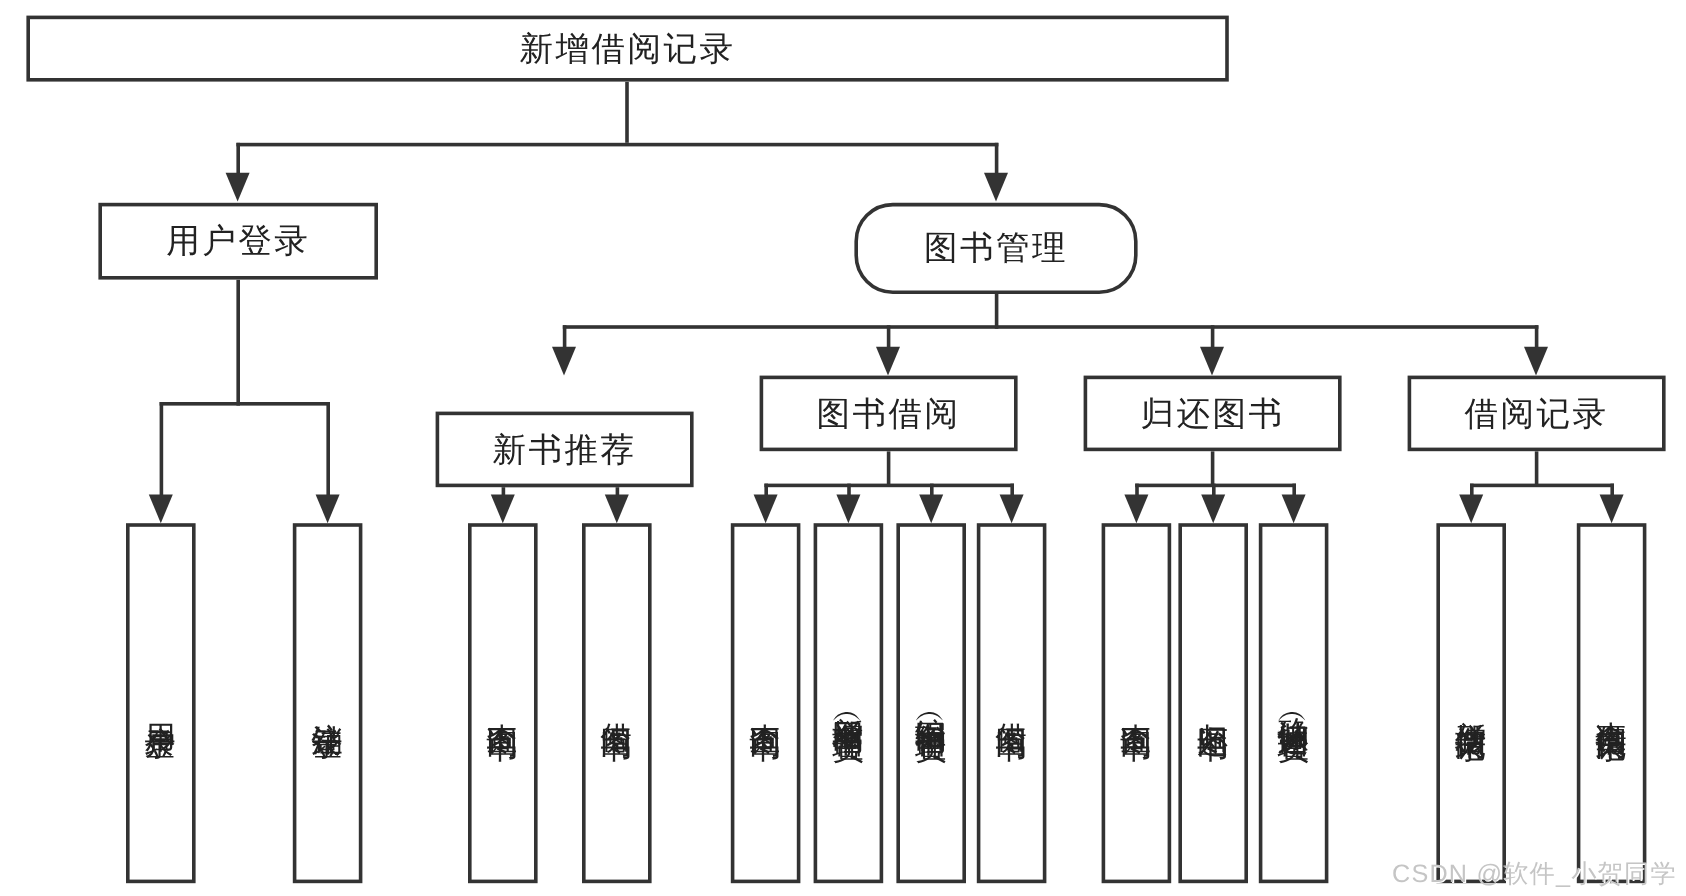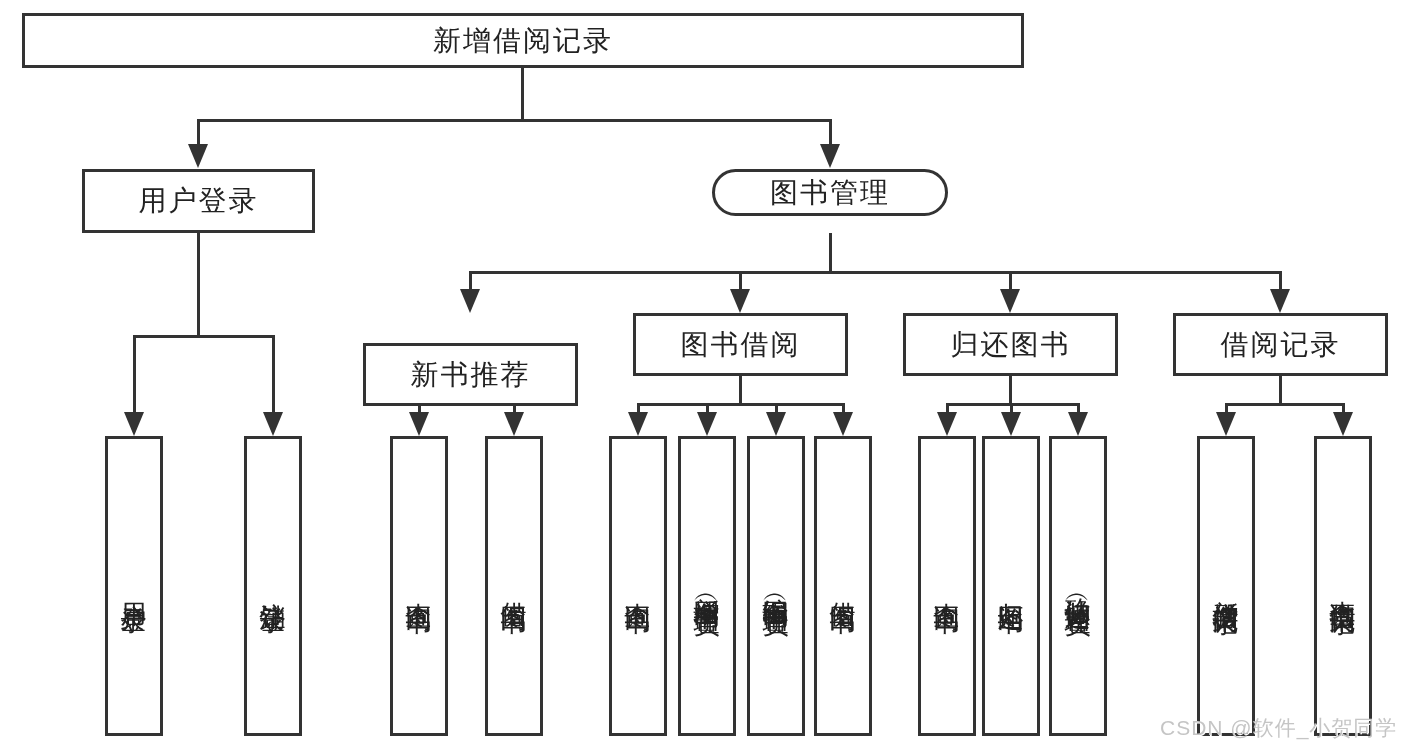--- a/index.html
+++ b/index.html
@@ -82,21 +82,21 @@
   <div class="line" style="left:521px; top:68px;  width:3px;   height:51px;"></div>
   <div class="line" style="left:197px; top:119px; width:635px; height:3px;"></div>
   <div class="line" style="left:197px; top:119px; width:3px;   height:28px;"></div>
   <div class="arr" style="left:188px; top:144px;"></div>
   <div class="line" style="left:829px; top:119px; width:3px;   height:28px;"></div>
   <div class="arr" style="left:820px; top:144px;"></div>
 
   <div class="node" style="left:82px; top:169px; width:233px; height:64px;">
     <span class="hlabel">用户登录</span>
   </div>
-  <div class="node" style="left:712px; top:169px; width:236px; height:47px;border-radius:32px;">
+  <div class="node" style="left:712px; top:169px; width:236px; height:76px;border-radius:32px;">
     <span class="hlabel">图书管理</span>
   </div>
 
   <div class="line" style="left:197px; top:233px; width:3px;   height:105px;"></div>
   <div class="line" style="left:133px; top:335px; width:142px; height:3px;"></div>
   <div class="line" style="left:133px; top:335px; width:3px;   height:78px;"></div>
   <div class="arr" style="left:124px; top:412px;"></div>
   <div class="line" style="left:272px; top:335px; width:3px;   height:78px;"></div>
   <div class="arr" style="left:263px; top:412px;"></div>
 

